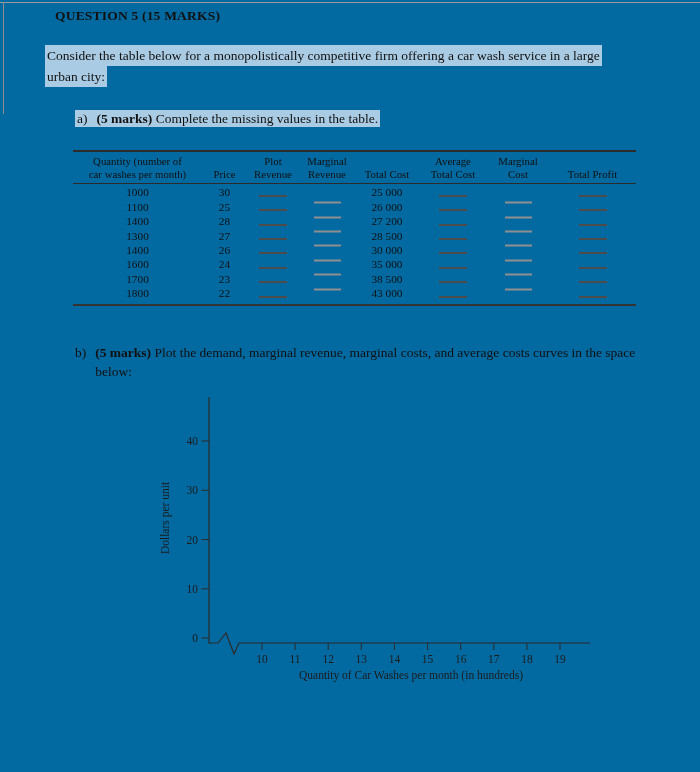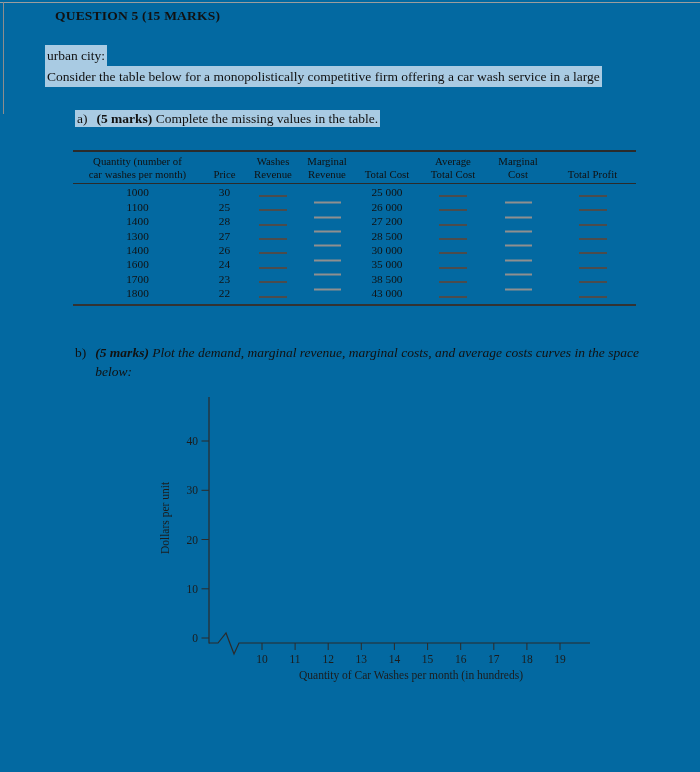--- a/index.html
+++ b/index.html
@@ -28,60 +28,60 @@
   .trow{display:flex;height:14.4px;}
   .tcell{display:flex;align-items:flex-end;justify-content:center;font-size:11.3px;line-height:14.4px;}
   .c0{width:129px;} .c1{width:45px;} .c2{width:52px;} .c3{width:56px;}
   .c4{width:64px;} .c5{width:68px;} .c6{width:62px;} .c7{width:87px;}
   .tbody{padding-top:2px;}
   .dash{width:28px;height:2px;background:#4c4c4c;margin-bottom:3px;}
   .dash.offset{width:27px;background:#8f8f8f;transform:translateY(-7.5px);}
   .t-botrule{margin-top:3px;height:2.5px;background:#333;box-shadow:0 -2px 0 -1px #aaa;}
 
   .part-b{position:absolute;left:75px;top:344px;font-size:13.5px;line-height:18.5px;display:flex;}
-  .part-b .btext{width:560px;font-style:italic;}
+  .part-b .btext{width:560px;}
 
   svg text{font-family:"Liberation Serif","DejaVu Serif",serif;fill:#1c1c1c;}
   .axis{stroke:#2b2b2b;stroke-width:1.2;fill:none;}
   .tick{stroke:#2b2b2b;stroke-width:1;}
   .ticklbl{font-size:11.5px;}
   .axlbl{font-size:11.5px;}
 </style>
 </head>
 <body>
 
 <div class="page">
 
   <div class="edge-top"></div>
   <div class="edge-left"></div>
 
   <div class="q-title">QUESTION 5 (15 MARKS)</div>
 
   <div class="intro">
+    <span class="line"><span class="hl">Consider the table below for a monopolistically competitive firm offering a car wash service in a large</span></span>
     <span class="line"><span class="hl">urban city:</span></span>
-    <span class="line"><span class="hl">Consider the table below for a monopolistically competitive firm offering a car wash service in a large</span></span>
   </div>
 
   <div class="part-a">
     <span class="hl"><span class="marker">a)</span><span class="marks">(5 marks)</span><span> Complete the missing values in the table.</span></span>
   </div>
 
   <div class="qtable">
     <div class="t-toprule"></div>
     <div class="thead">
       <div class="th c0">
           <span>Quantity (number of</span>
           <span>car washes per month)</span>
         </div>
       <div class="th c1">
           <span></span>
           <span>Price</span>
         </div>
       <div class="th c2">
-          <span>Washes</span>
+          <span>Plot</span>
           <span>Revenue</span>
         </div>
       <div class="th c3">
           <span>Marginal</span>
           <span>Revenue</span>
         </div>
       <div class="th c4">
           <span></span>
           <span>Total Cost</span>
         </div>

